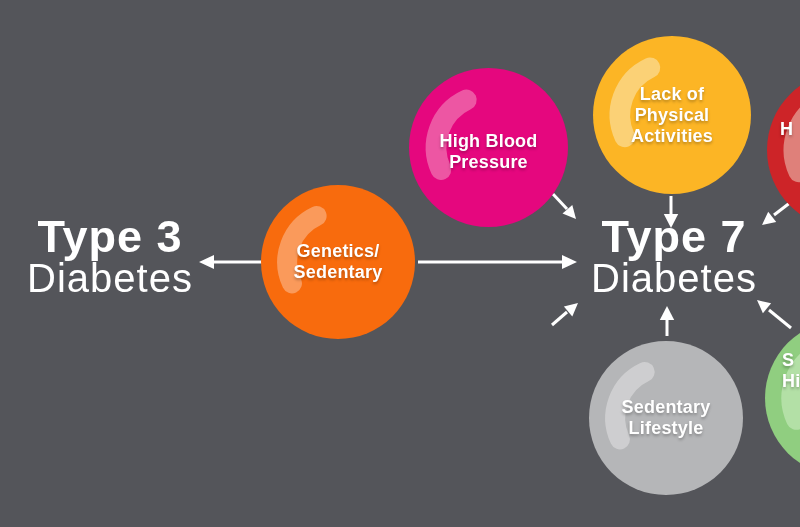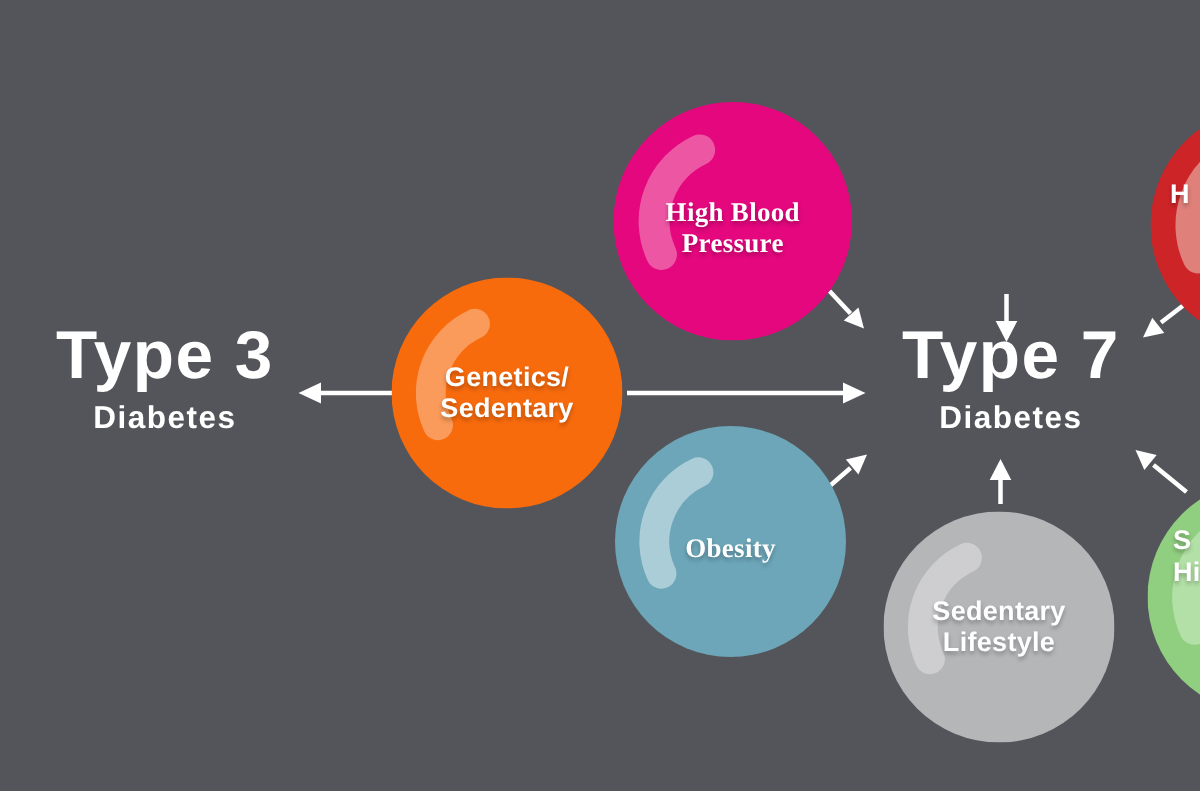--- a/index.html
+++ b/index.html
@@ -23,41 +23,41 @@
   .bubble svg.ball { position: absolute; inset: 0; width: 100%; height: 100%; }
   .bubble .gloss { opacity: 0.88; }
   .blabel {
     position: relative; z-index: 3;
     color: #FFFFFF; font-weight: 700;
     font-size: 18px; line-height: 21px;
     text-align: center; white-space: pre-line;
     letter-spacing: 0.2px;
     text-shadow: 0 2px 3px rgba(0,0,0,0.28);
   }
-  .pad-down { padding-top: 8px; font-family: Liberation Serif, serif; }
+  .pad-down { padding-top: 8px; }
 
   .b-genetics   { left: 261px; top: 185px; width: 154px; height: 154px; }
   .b-hbp        { left: 409px; top:  68px; width: 159px; height: 159px; }
   .b-lack       { left: 593px; top:  36px; width: 158px; height: 158px; }
   .b-red        { left: 767px; top:  71px; width: 158px; height: 158px; }
   .b-obesity    { left: 410px; top: 284px; width: 154px; height: 154px; }
   .b-sedentary  { left: 589px; top: 341px; width: 154px; height: 154px; }
   .b-green      { left: 765px; top: 320px; width: 156px; height: 156px; }
 
   .b-red .blabel   { position: absolute; left: 13px; top: 48px; text-align: left; }
   .b-green .blabel { position: absolute; left: 17px; top: 30px; text-align: left; }
 
   .title-block { position: absolute; z-index: 4; text-align: center; color: #FFFFFF; }
   .t1 { left: 20px;  top: 214px; width: 180px; }
   .t2 { left: 574px; top: 214px; width: 200px; }
   .heading {
     font-weight: 700; font-size: 45px; line-height: 46px; letter-spacing: 1px;
   }
   .subheading {
-    font-weight: 700; font-size: 21px; line-height: 37px; letter-spacing: 1px;
+    font-weight: 400; font-size: 40px; line-height: 37px; letter-spacing: 1px;
   }
 </style>
 </head>
 <body>
 
 <div class="stage">
 
   <svg class="arrow-layer" width="800" height="527" viewBox="0 0 800 527">
     <g class="arrow">
       <line x1="262" y1="262" x2="213" y2="262"></line>
@@ -114,36 +114,38 @@
 
   <div class="bubble b-hbp">
     <svg class="ball" viewBox="0 0 100 100">
       <circle cx="50" cy="50" r="50" fill="#E5077E"></circle>
       <path class="gloss" d="M36.1 20.1 A33 33 0 0 0 20.1 63.9" fill="none" stroke-width="13" stroke-linecap="round" stroke="#EE62A9"></path>
     </svg>
     <span class="blabel pad-down">High Blood
 Pressure</span>
   </div>
 
+  <div class="bubble b-lack">
+    <svg class="ball" viewBox="0 0 100 100">
+      <circle cx="50" cy="50" r="50" fill="#FCB525"></circle>
+      <path class="gloss" d="M36.1 20.1 A33 33 0 0 0 20.1 63.9" fill="none" stroke-width="13" stroke-linecap="round" stroke="#FBD582"></path>
+    </svg>
+    <span class="blabel">Lack of
+Physical
+Activities</span>
+  </div>
 
   <div class="bubble b-red">
     <svg class="ball" viewBox="0 0 100 100">
       <circle cx="50" cy="50" r="50" fill="#CD2428"></circle>
       <path class="gloss" d="M36.1 20.1 A33 33 0 0 0 20.1 63.9" fill="none" stroke-width="13" stroke-linecap="round" stroke="#E18D85"></path>
     </svg>
     <span class="blabel">H</span>
   </div>
 
-  <div class="bubble b-obesity">
-    <svg class="ball" viewBox="0 0 100 100">
-      <circle cx="50" cy="50" r="50" fill="#6CA6B8"></circle>
-      <path class="gloss" d="M36.1 20.1 A33 33 0 0 0 20.1 63.9" fill="none" stroke-width="13" stroke-linecap="round" stroke="#B3D3DC"></path>
-    </svg>
-    <span class="blabel pad-down">Obesity</span>
-  </div>
 
   <div class="bubble b-sedentary">
     <svg class="ball" viewBox="0 0 100 100">
       <circle cx="50" cy="50" r="50" fill="#B5B6B8"></circle>
       <path class="gloss" d="M36.1 20.1 A33 33 0 0 0 20.1 63.9" fill="none" stroke-width="13" stroke-linecap="round" stroke="#D1D2D3"></path>
     </svg>
     <span class="blabel">Sedentary
 Lifestyle</span>
   </div>
 

